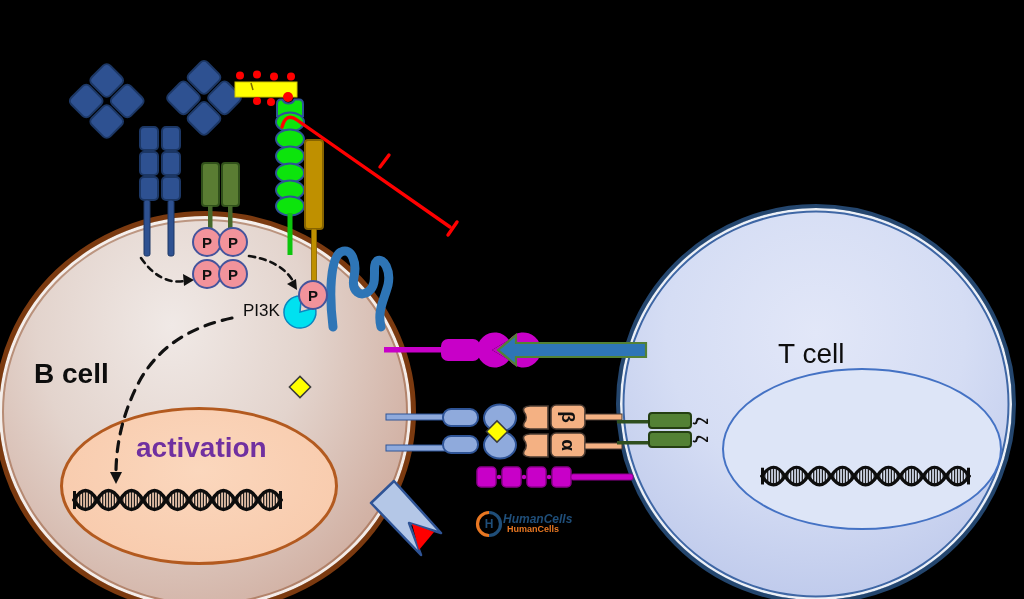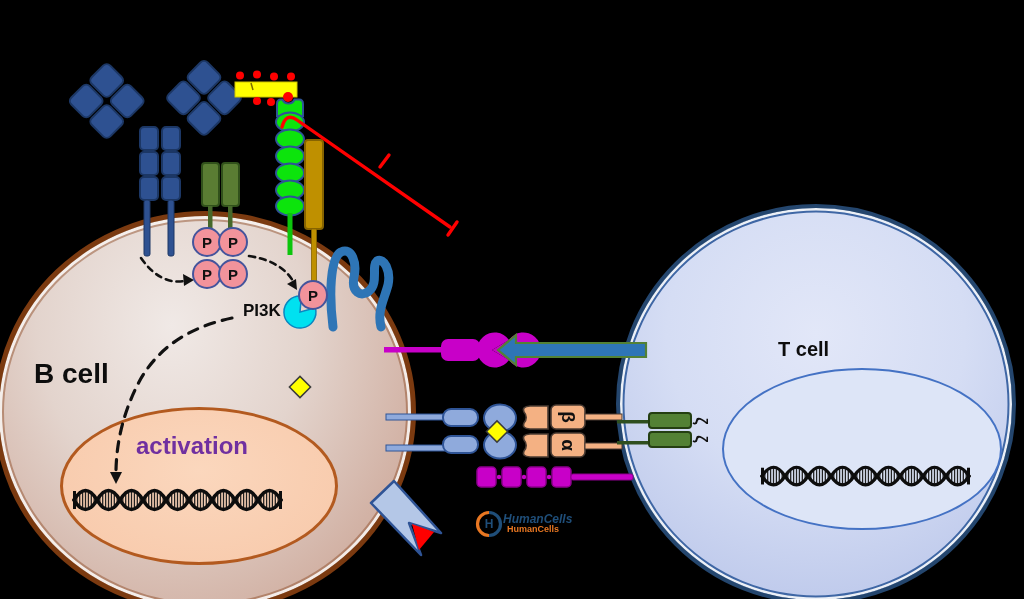--- a/index.html
+++ b/index.html
@@ -19,23 +19,23 @@
     z-index:1;}
   #b-nucleus{left:60px;top:407px;width:272px;height:152px;border-radius:50%;
     background:radial-gradient(ellipse at 50% 40%, #fbd7bd 0%, #f8cbad 80%);
     border:3px solid #b35a1f;z-index:2;}
   #t-nucleus{left:722px;top:368px;width:276px;height:158px;border-radius:50%;
     background:#dde5f7;border:2px solid #4472c4;z-index:2;}
   #art{left:0;top:0;z-index:5;}
   
   .lbl{z-index:6;color:#0d0d0d;white-space:nowrap;}
   #b-cell-label{left:34px;top:358px;font-size:28px;font-weight:bold;}
-  #t-cell-label{left:778px;top:338px;font-size:20px;font-weight:bold;}
-  #pi3k-label{left:243px;top:301px;font-size:17px;font-weight:bold;}
-  #activation-label{left:136px;top:432px;font-size:24px;font-weight:bold;color:#7030a0;}
+  #t-cell-label{left:778px;top:338px;font-size:28px;font-weight:normal;}
+  #pi3k-label{left:243px;top:301px;font-size:17px;}
+  #activation-label{left:136px;top:432px;font-size:28px;font-weight:bold;color:#7030a0;}
   .greek-box{z-index:6;display:flex;align-items:center;justify-content:center;}
   #beta-box{left:551px;top:405px;width:34px;height:24px;}
   #alpha-box{left:551px;top:433px;width:34px;height:24px;}
   .greek-box span{font-size:19px;font-weight:bold;color:#111;transform:rotate(90deg);}
   .zeta{z-index:6;width:18px;height:18px;display:flex;align-items:center;justify-content:center;}
   #zeta-1{left:692px;top:412px;} #zeta-2{left:692px;top:430px;}
   .zeta span{font-size:16px;font-weight:bold;color:#111;transform:rotate(90deg);}
   .p-circle{z-index:6;width:30px;height:30px;border-radius:50%;background:#f2939b;
     border:2px solid #44549c;box-sizing:border-box;display:flex;align-items:center;justify-content:center;
     font-size:15px;font-weight:bold;color:#111;}

